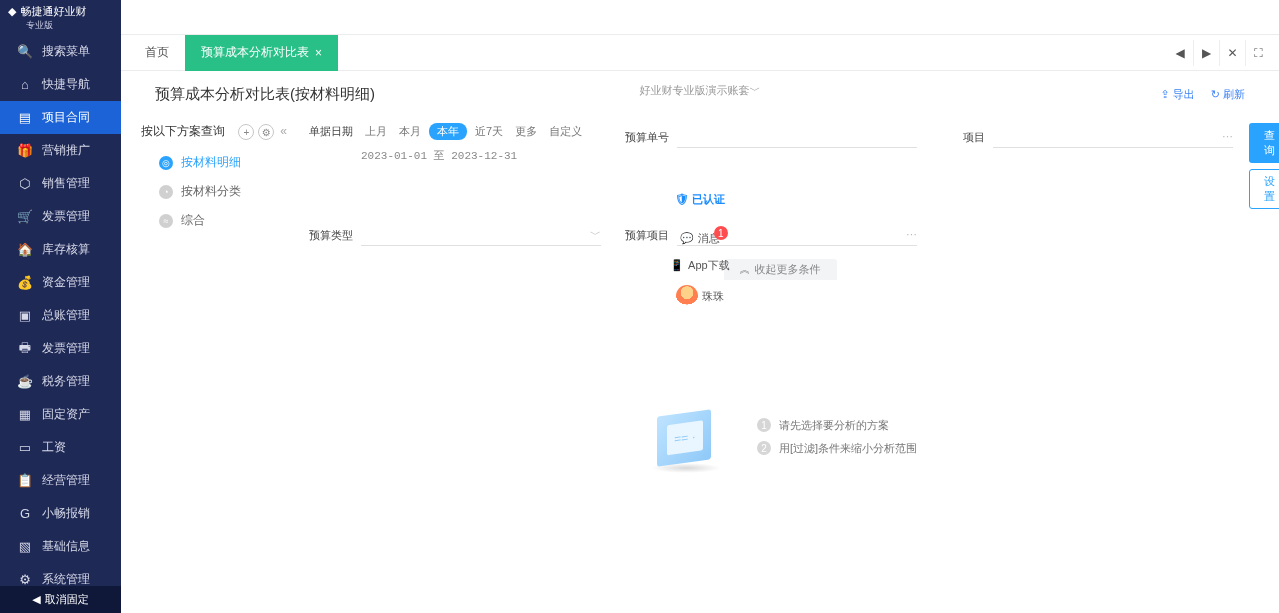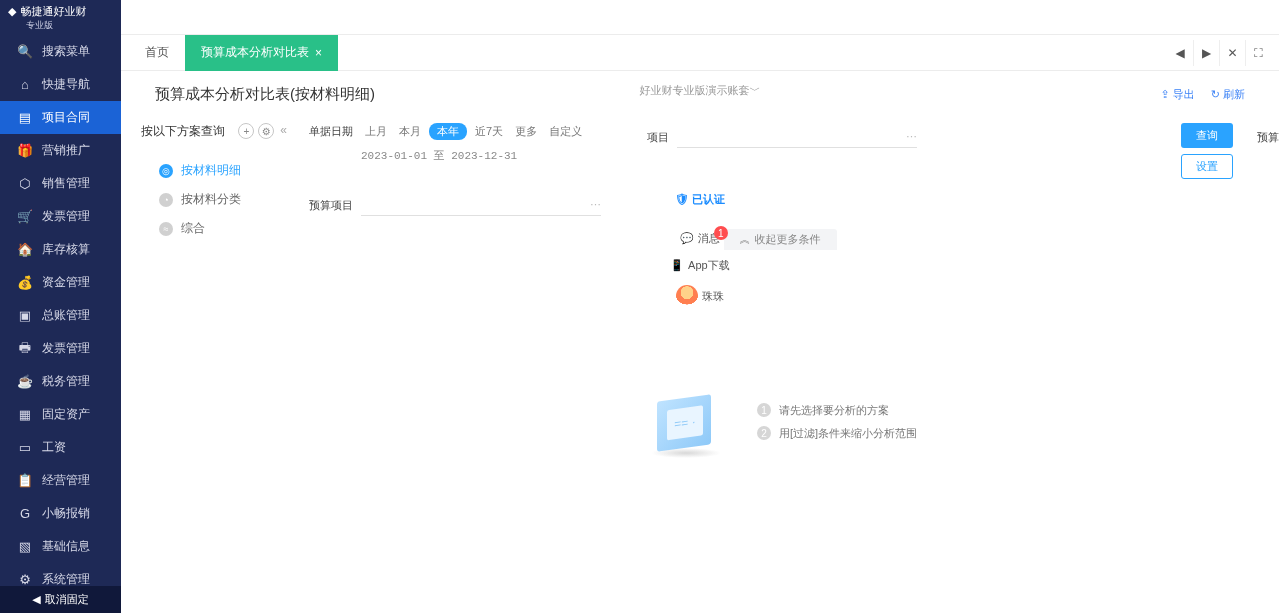--- a/index.html
+++ b/index.html
@@ -38,21 +38,21 @@
 
 
 .page-head { height: 46px; display: flex; align-items: center; padding: 0 34px; }
 .page-title { font-size: 15px; color: #333; }
 .page-actions { margin-left: auto; display: flex; gap: 16px; font-size: 11px; }
 .pa-link { color: #3b82f6; cursor: pointer; display: flex; align-items: center; gap: 3px; }
 
 
 .content { flex: 1; display: flex; padding: 0 20px 20px 20px; gap: 12px; min-height: 0; }
 .scheme-col { width: 148px; flex-shrink: 0; padding-top: 6px; }
-.scheme-head { display: flex; align-items: flex-start; gap: 4px; font-size: 12px; color: #333; margin-bottom: 16px; }
+.scheme-head { display: flex; align-items: flex-end; gap: 4px; font-size: 12px; color: #333; margin-bottom: 8px; }
 .scheme-head .sh-actions { margin-left: auto; display: flex; gap: 4px; }
 .circ-btn { width: 16px; height: 16px; border: 1px solid #c6c6c6; border-radius: 50%; display: flex; align-items: center; justify-content: center; font-size: 10px; color: #888; cursor: pointer; }
 .chev-btn { color: #aaa; cursor: pointer; font-size: 12px; padding: 0 2px; }
 .scheme-item { display: flex; align-items: center; gap: 8px; padding: 6px 0 6px 18px; font-size: 12px; color: #666; cursor: pointer; }
 .scheme-item.sel { color: #2aa3ff; }
 .sch-ic { width: 14px; height: 14px; border-radius: 50%; background: #d0d0d0; display: flex; align-items: center; justify-content: center; font-size: 9px; color: #fff; }
 .scheme-item.sel .sch-ic { background: #2aa3ff; }
 
 
 .right-col { flex: 1; display: flex; flex-direction: column; min-width: 0; text-align: right; }
@@ -268,20 +268,24 @@
                   <span class="dtag">本月</span>
                   <span class="dtag on">本年</span>
                   <span class="dtag">近7天</span>
                   <span class="dtag">更多</span>
                   <span class="dtag">自定义</span>
                 </div>
               </div>
               <div class="date-range" style="margin-left:60px;">2023-01-01 至 2023-12-31</div>
             </div>
 
+            <div class="field">
+              <span class="field-label">预算单号</span>
+              <div class="sel-input"></div>
+            </div>
 
             <div class="field">
               <span class="field-label">项目</span>
               <div class="sel-input">
                   <span>⋯</span>
                 </div>
             </div>
 
             <div class="btn-col">
               <div class="btn primary">查询</div>

